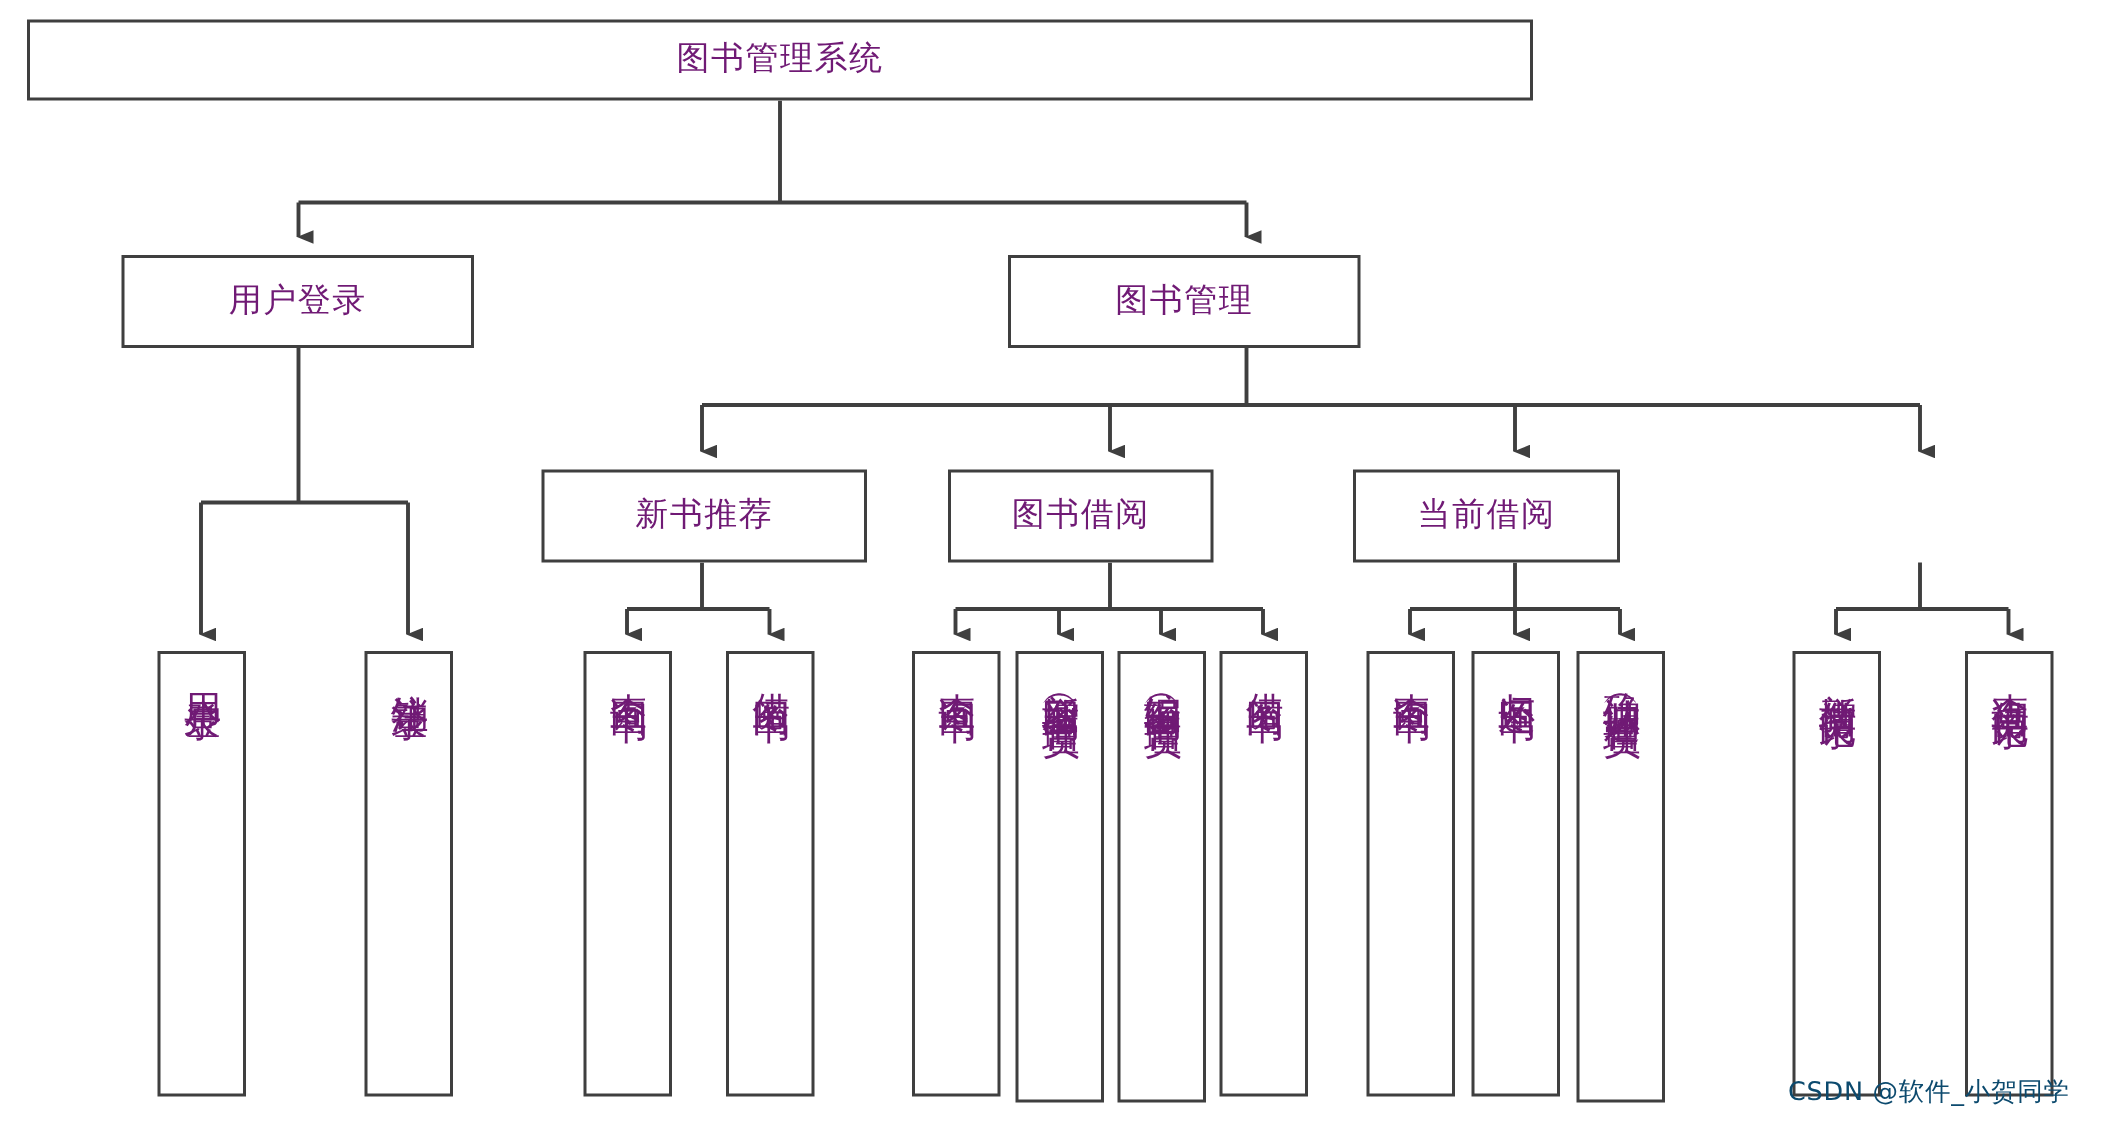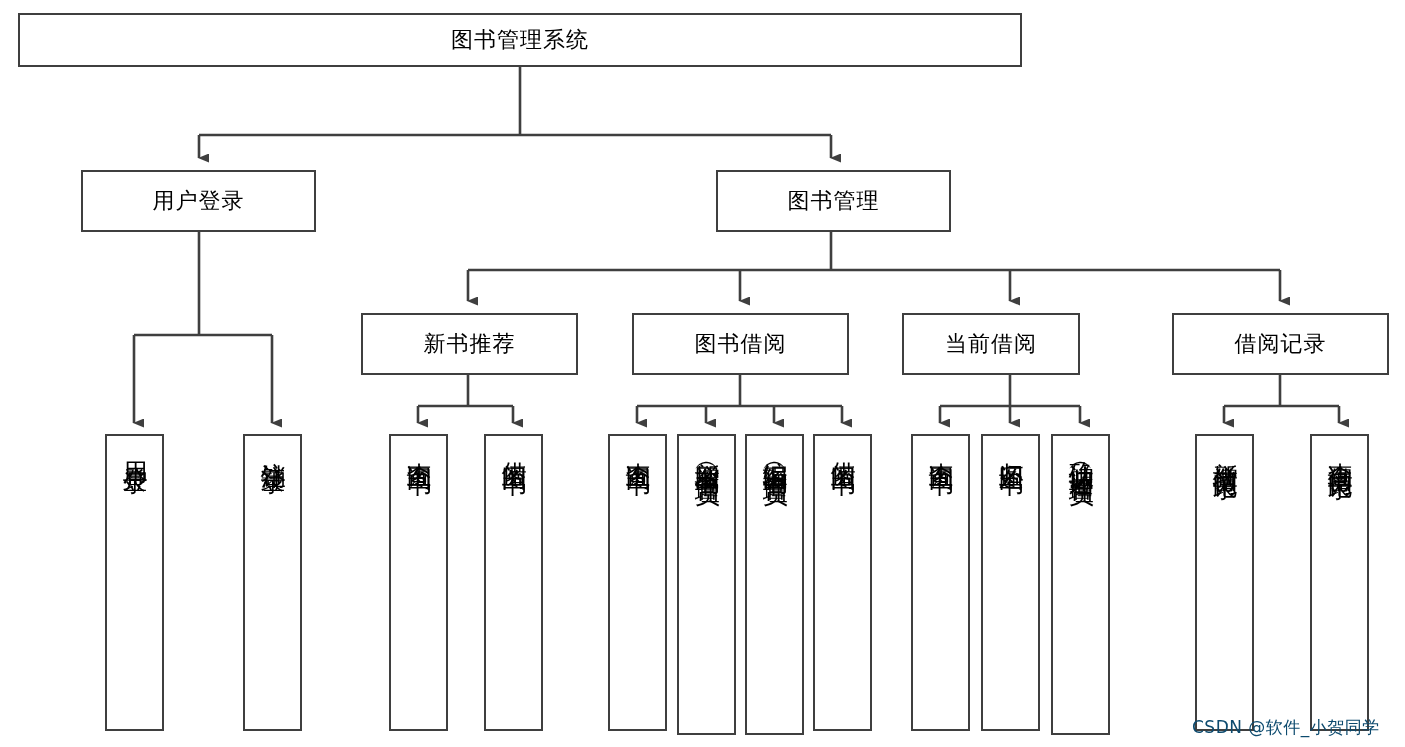--- a/index.html
+++ b/index.html
@@ -31,21 +31,21 @@
     position: absolute;
     box-sizing: border-box;
     border: 2px solid #3f3f3f;
     background: #ffffff;
     display: flex;
     align-items: center;
     justify-content: center;
     z-index: 2;
   }
   .node .label {
-    color: #000000;
+    color: #701a75;
     letter-spacing: 1px;
     white-space: nowrap;
     line-height: 1.05;
   }
   .node.horiz .label {
     font-size: 22px;
   }
   .node.vert {
     align-items: flex-start;
     justify-content: center;
@@ -123,35 +123,32 @@
     </g>
   </svg>
 
   <div class="node horiz" style="left:18px; top:13px; width:1004px; height:54px;">
     <span class="label">图书管理系统</span>
   </div>
 
   <div class="node horiz" style="left:81px; top:170px; width:235px; height:62px;">
     <span class="label">用户登录</span>
   </div>
-  <div class="node horiz" style="left:716px; top:170px; width:235px; height:62px;">
+  <div class="node horiz" style="left:672px; top:170px; width:235px; height:62px;">
     <span class="label">图书管理</span>
   </div>
 
   <div class="node horiz" style="left:361px; top:313px; width:217px; height:62px;text-align:center;">
     <span class="label">新书推荐</span>
   </div>
-  <div class="node horiz" style="left:632px; top:313px; width:217px; height:62px;">
+  <div class="node horiz" style="left:632px; top:313px; width:177px; height:62px;">
     <span class="label">图书借阅</span>
   </div>
   <div class="node horiz" style="left:902px; top:313px; width:178px; height:62px;">
     <span class="label">当前借阅</span>
-  </div>
-  <div class="node horiz" style="left:1172px; top:313px; width:217px; height:62px;">
-    <span class="label">借阅记录</span>
   </div>
 
   <div class="node vert" style="left:105px; top:434px; width:59px; height:297px;">
     <span class="label">用户登录</span>
   </div>
   <div class="node vert" style="left:243px; top:434px; width:59px; height:297px;">
     <span class="label">注销登录</span>
   </div>
 
   <div class="node vert" style="left:389px; top:434px; width:59px; height:297px;">

